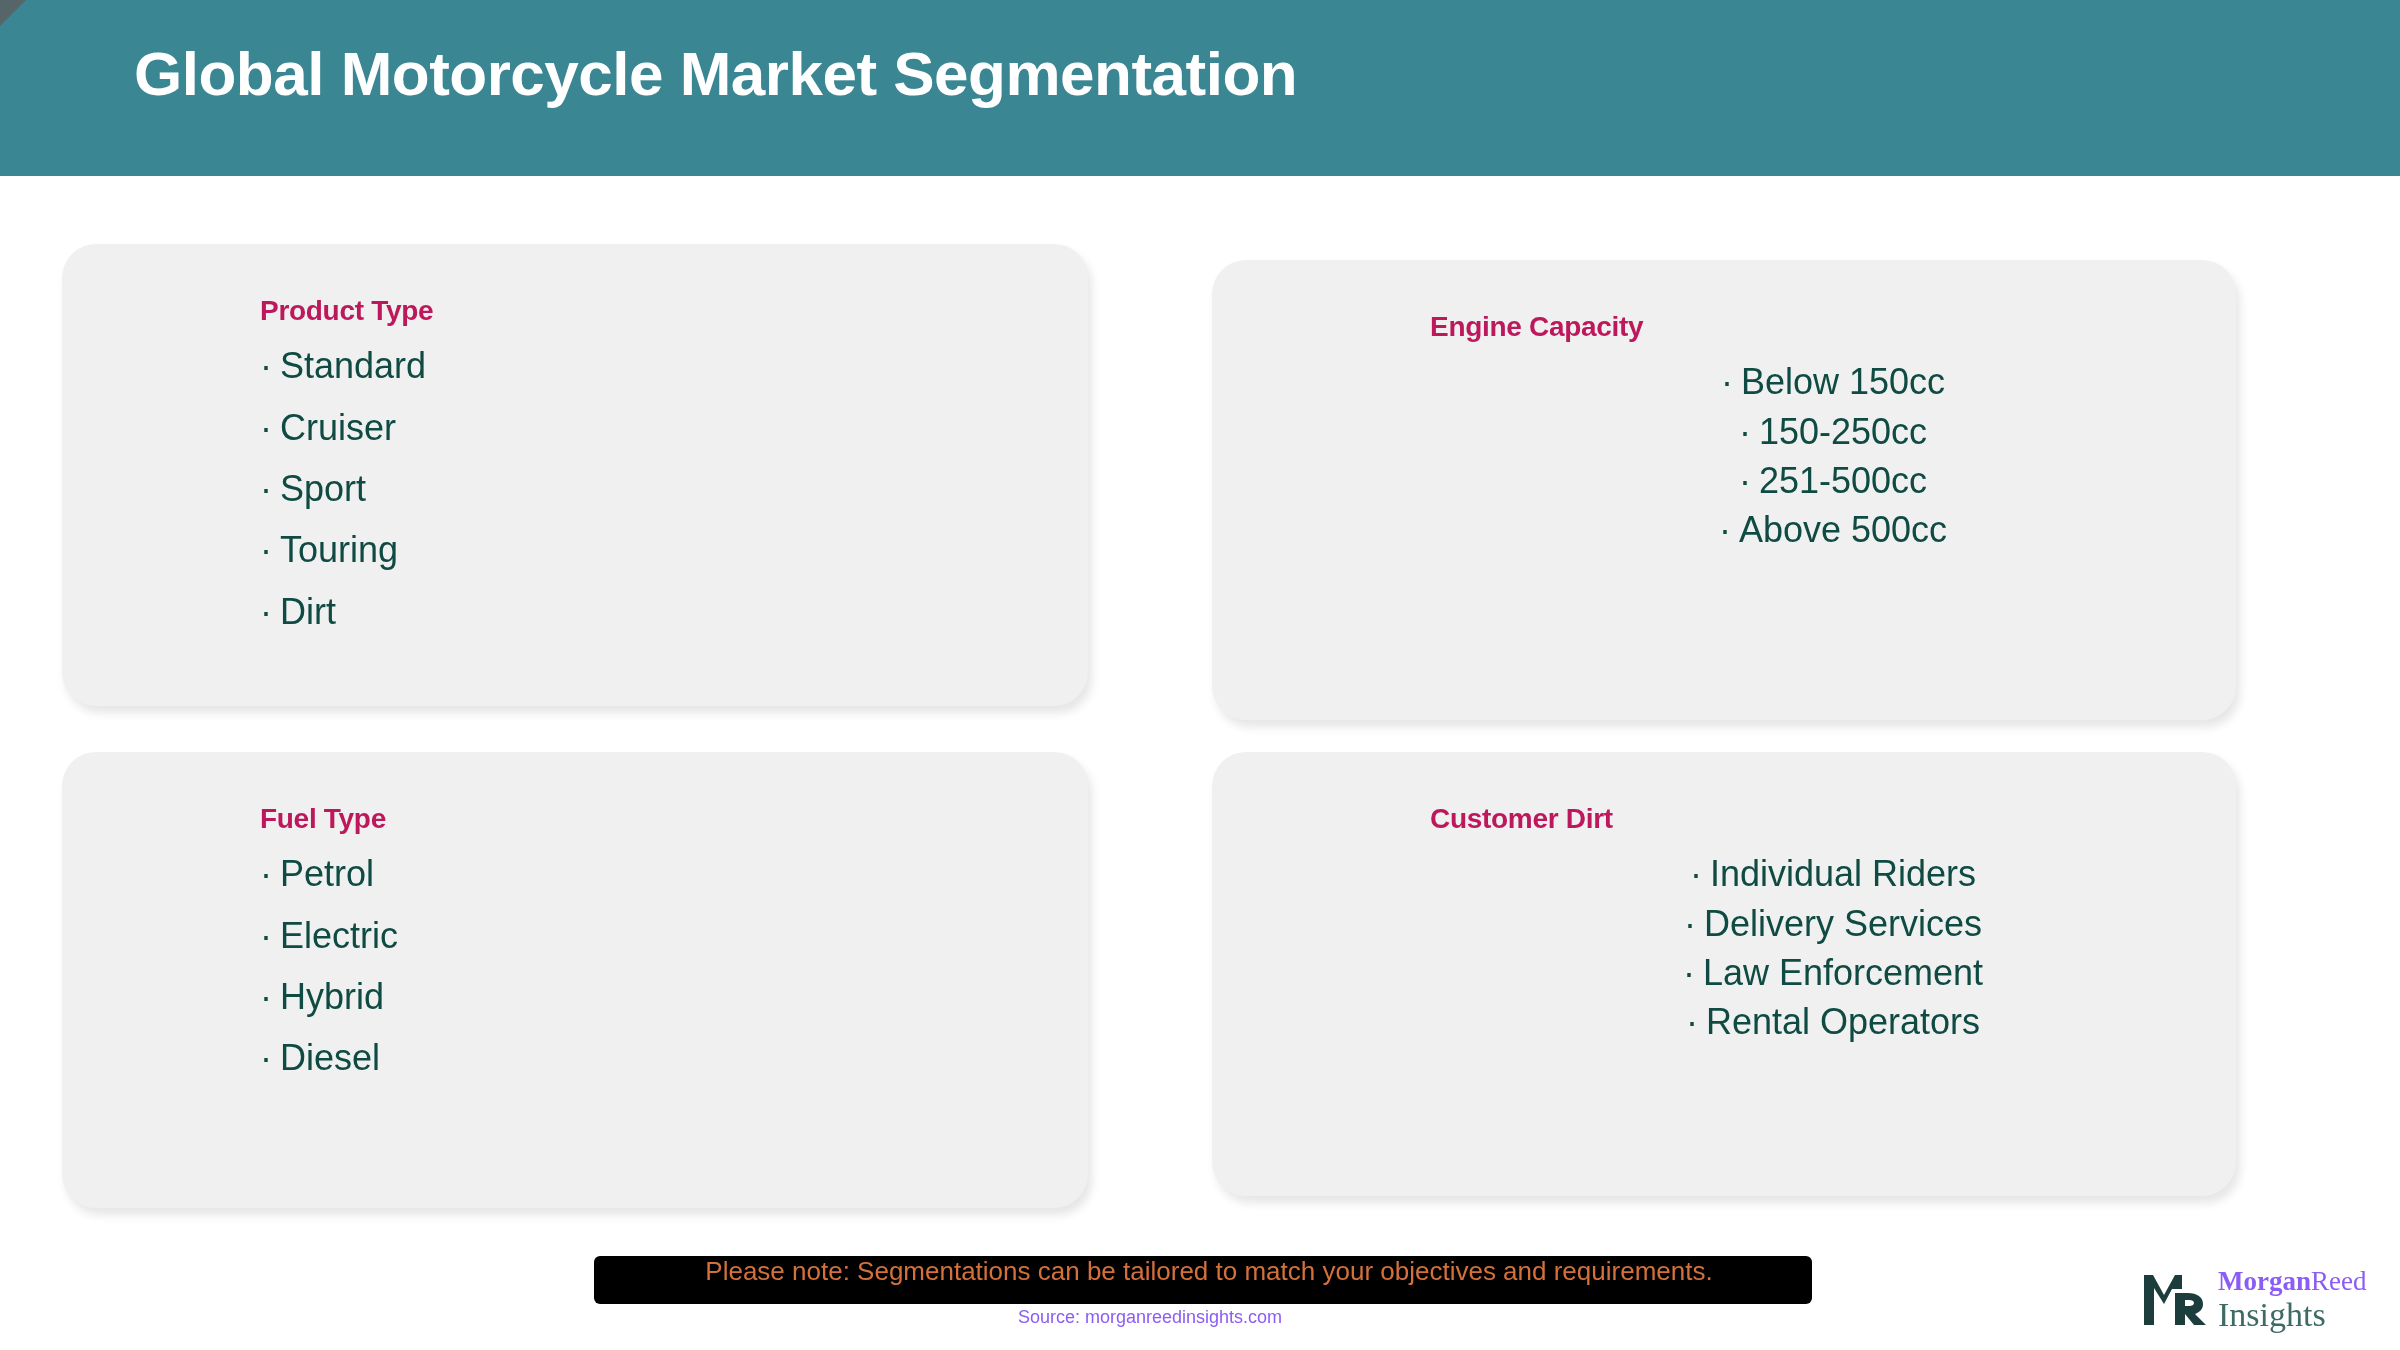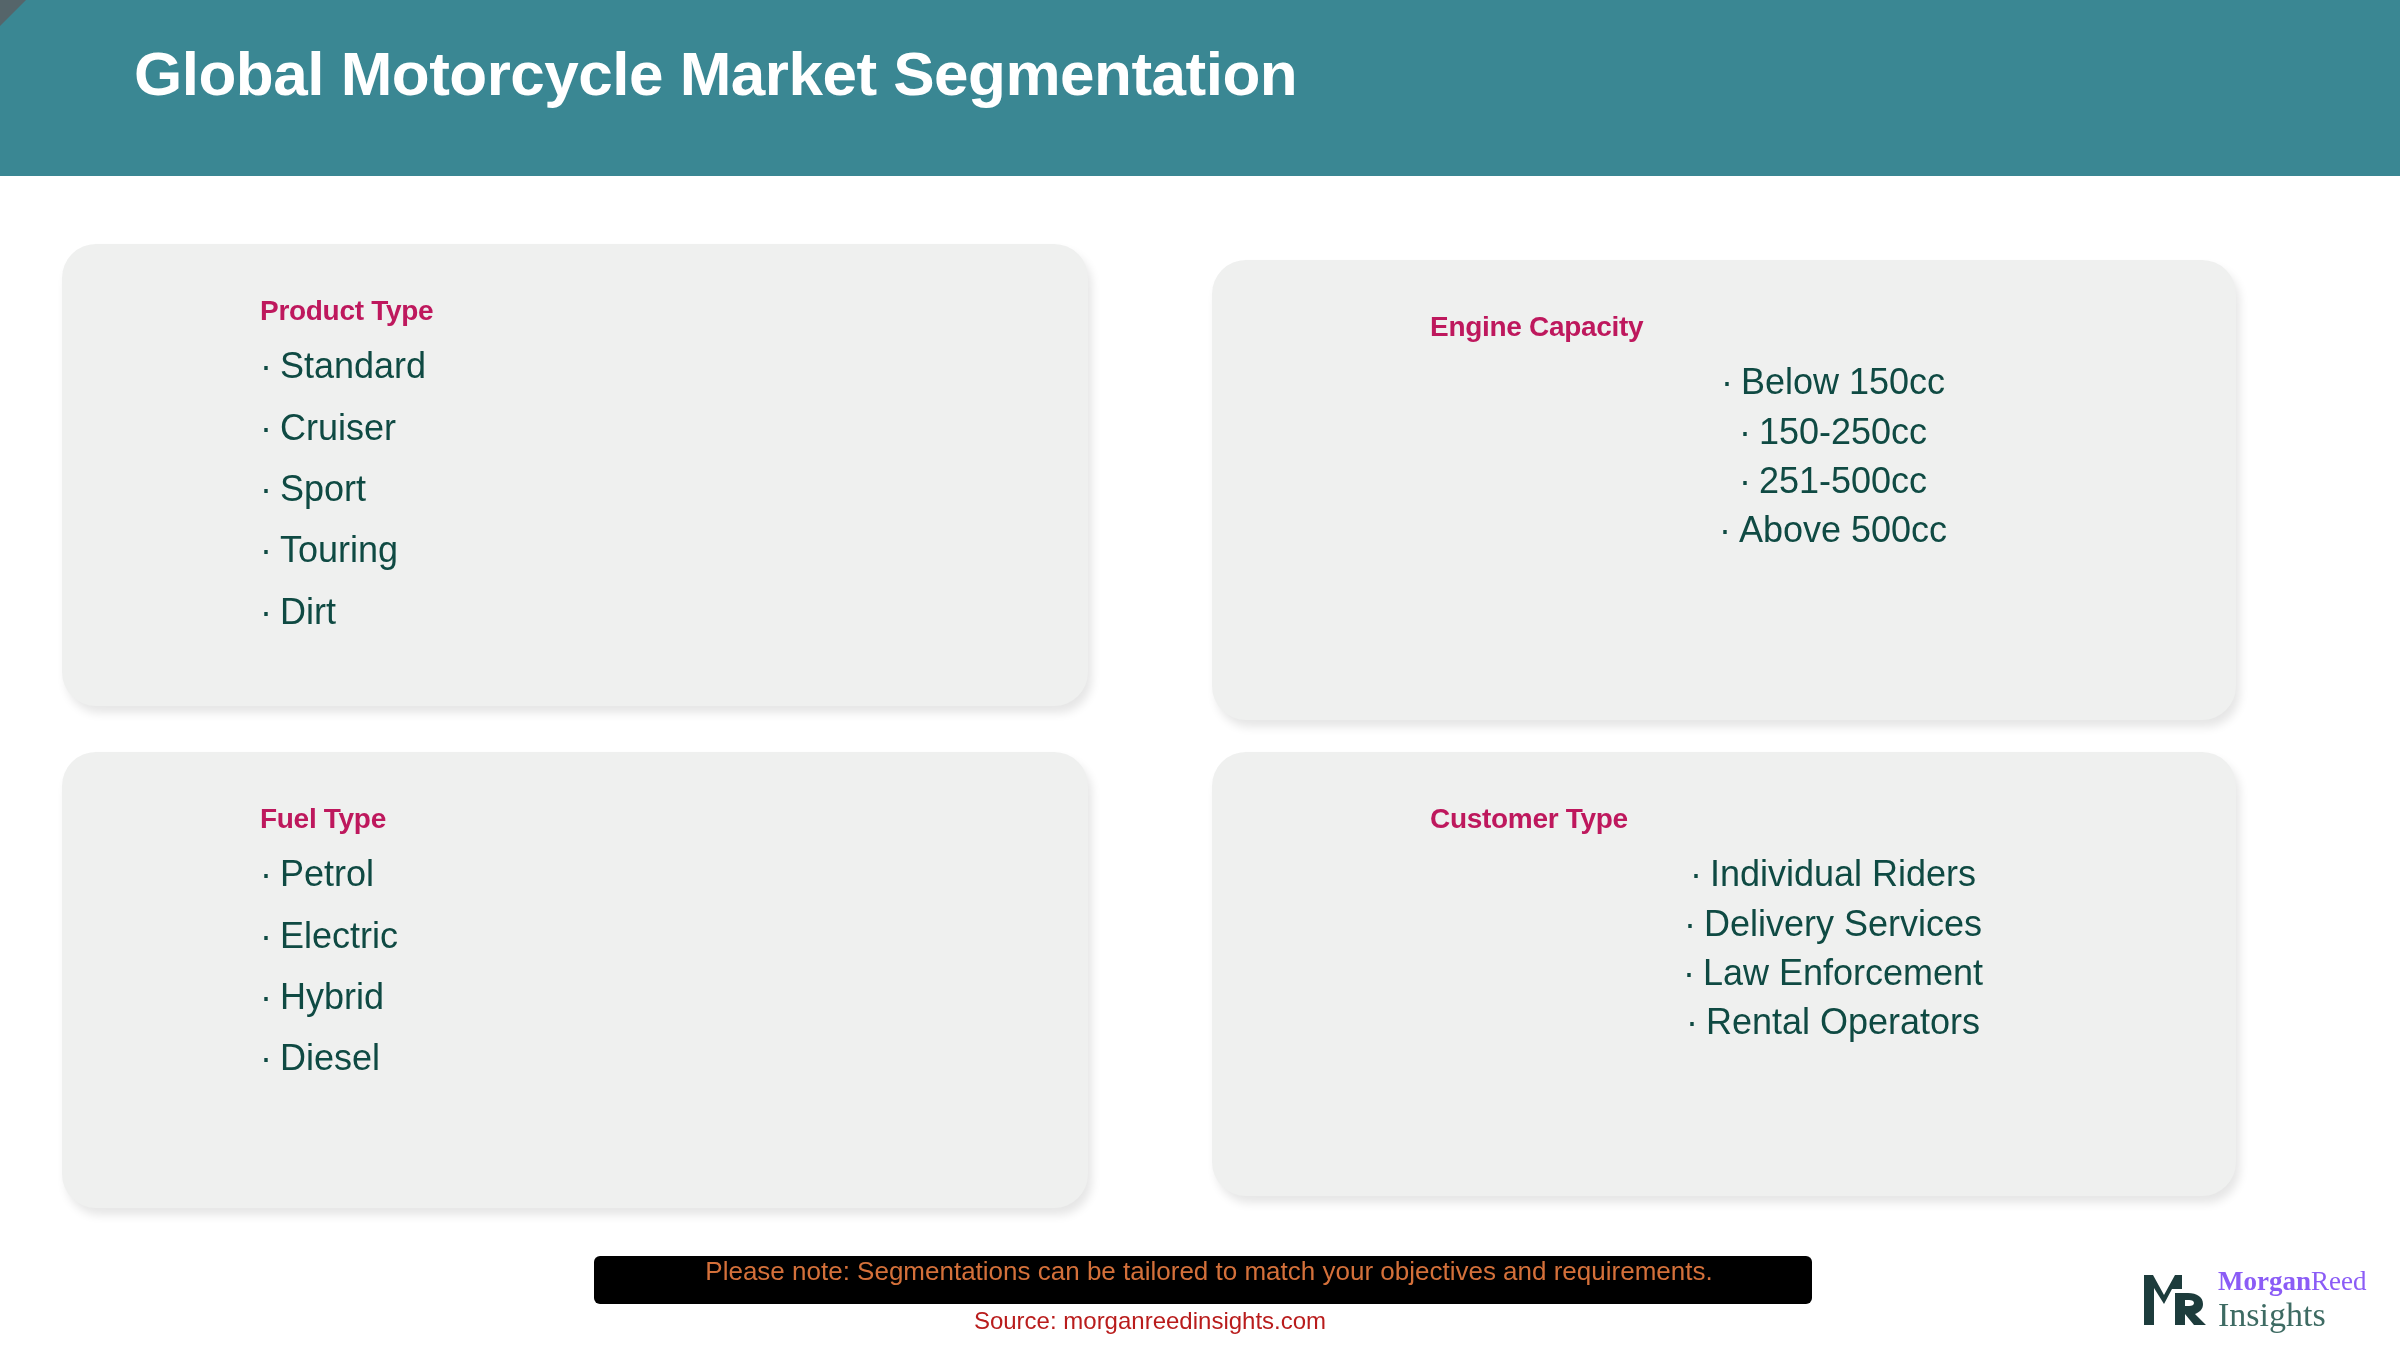--- a/index.html
+++ b/index.html
@@ -118,22 +118,22 @@
     color: #d4703a;
     white-space: nowrap;
   }
 
   .source-text {
     position: absolute;
     left: 0;
     top: 1307px;
     width: 2300px;
     text-align: center;
-    font-size: 24px;
-    color: #b91c1c;
+    font-size: 18px;
+    color: #8b5cf6;
     white-space: nowrap;
   }
 
   
   .logo {
     position: absolute;
     left: 2142px;
     top: 1264px;
     width: 236px;
     height: 72px;
@@ -200,21 +200,21 @@
         <li><span class="bullet-dot">·</span><span>Petrol</span></li>
         <li><span class="bullet-dot">·</span><span>Electric</span></li>
         <li><span class="bullet-dot">·</span><span>Hybrid</span></li>
         <li><span class="bullet-dot">·</span><span>Diesel</span></li>
       </ul>
     </div>
   </div>
 
   <div class="card card-4">
     <div class="card-inner">
-      <div class="card-heading">Customer Type</div>
+      <div class="card-heading">Customer Dirt</div>
       <ul class="card-list">
         <li><span class="bullet-dot">·</span><span>Individual Riders</span></li>
         <li><span class="bullet-dot">·</span><span>Delivery Services</span></li>
         <li><span class="bullet-dot">·</span><span>Law Enforcement</span></li>
         <li><span class="bullet-dot">·</span><span>Rental Operators</span></li>
       </ul>
     </div>
   </div>
 
   <div class="note-pill">

